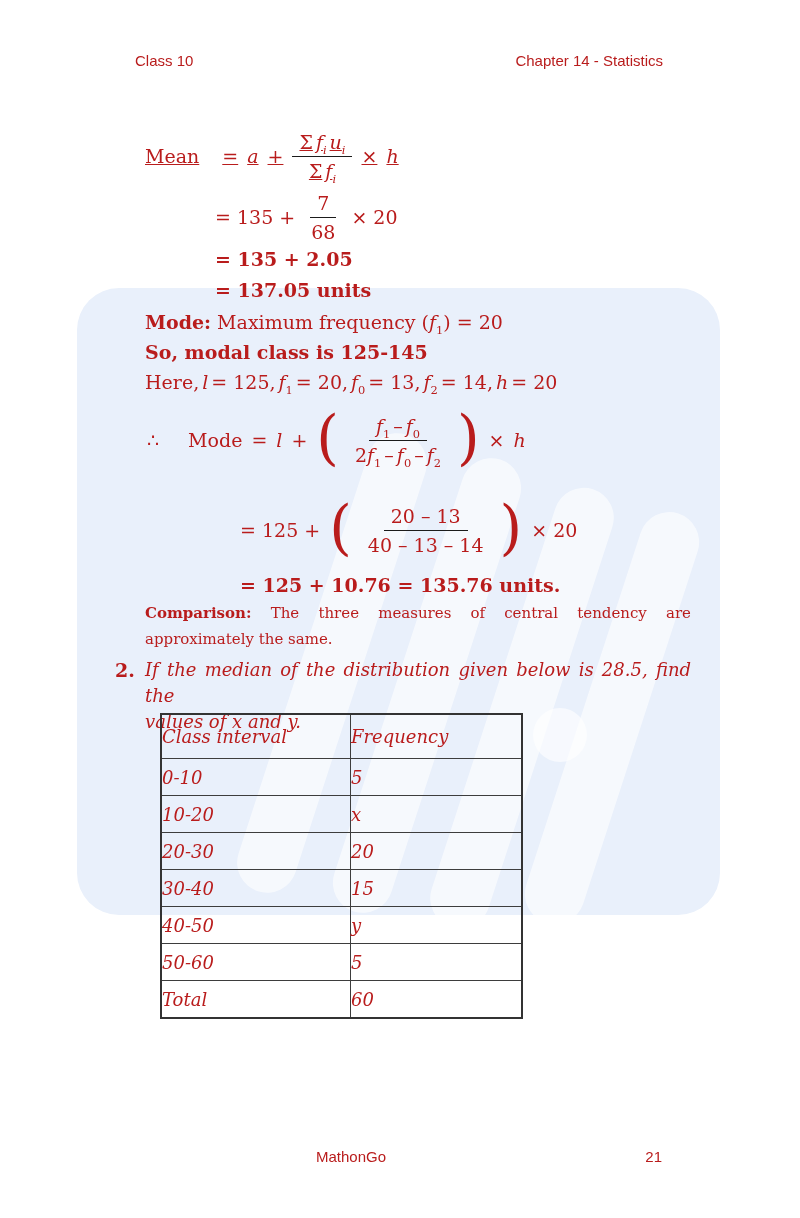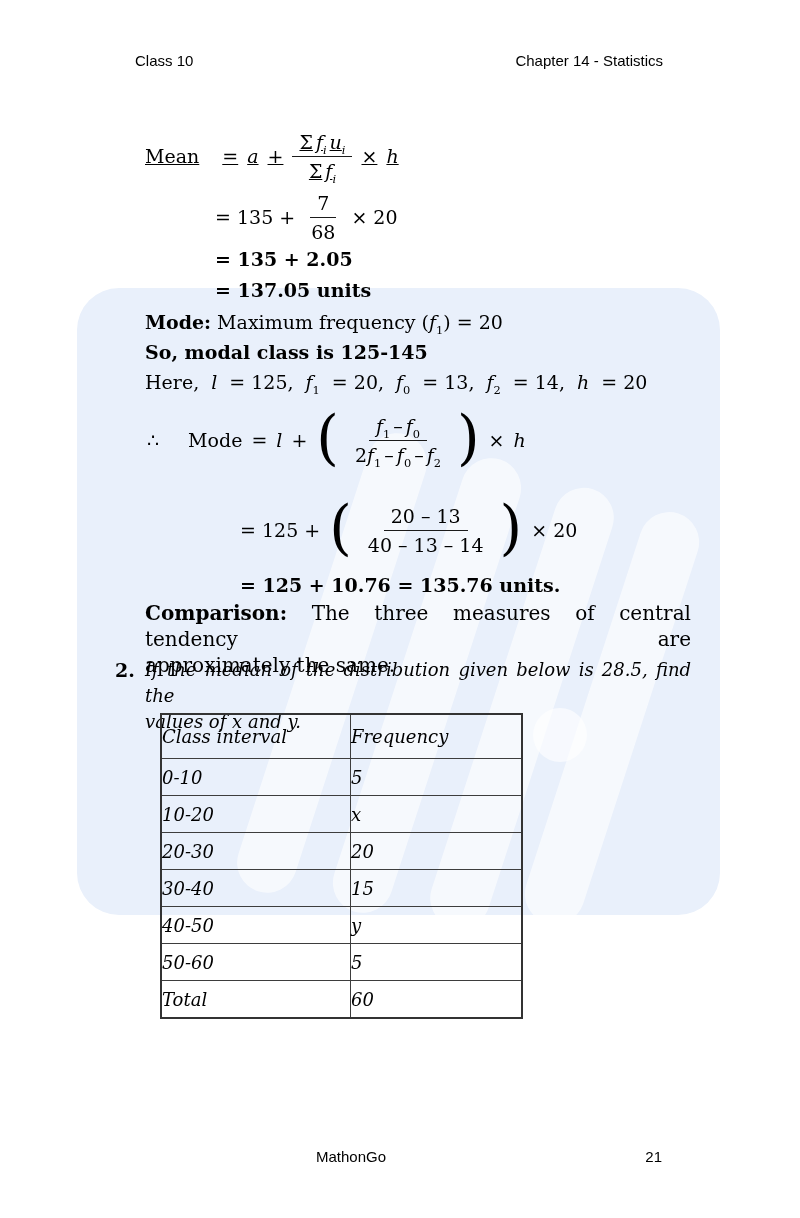--- a/index.html
+++ b/index.html
@@ -1,35 +1,35 @@
 <!DOCTYPE html>
 <html><head>
 <meta charset="utf-8">
 <style>
   html,body{margin:0;padding:0;background:#fff;}
   .page{position:relative;width:800px;height:1218px;background:#ffffff;overflow:hidden;
-        font-family:"DejaVu Serif", serif;color:#000000;}
+        font-family:"DejaVu Serif", serif;color:#b91c1c;}
   .sans{font-family:"Liberation Sans", sans-serif;}
   .abs{position:absolute;}
   .it{font-style:italic;}
   .b{font-weight:bold;}
   .line{position:absolute;font-size:19px;line-height:26px;white-space:nowrap;font-weight:bold;}
   .mrow{position:absolute;display:flex;align-items:center;font-size:19px;column-gap:9px;white-space:nowrap;}
   sub{font-size:0.6em;line-height:0;}
   .frac{display:inline-flex;flex-direction:column;align-items:center;vertical-align:middle;}
   .frac .num{padding:0 7px 3px;border-bottom:1.6px solid #1b1b1b;display:flex;align-items:center;column-gap:3px;}
   .frac .den{padding:3px 7px 0;display:flex;align-items:center;column-gap:3px;}
   .bigp{font-size:58px;line-height:1;position:relative;top:-3px;transform:scaleY(1.04);font-weight:normal;}
   
   .wm-box{position:absolute;left:77px;top:288px;width:643px;height:627px;background:#e9f0fb;
           border-radius:42px;overflow:hidden;}
   .wm-bar{position:absolute;width:60px;background:rgba(255,255,255,0.6);border-radius:34px;transform:rotate(18deg);}
   .wm-dot{position:absolute;width:54px;height:54px;background:rgba(255,255,255,0.62);border-radius:50%;}
   
-  .para{position:absolute;font-size:20px;line-height:26px;}
+  .para{position:absolute;font-size:15px;line-height:26px;}
   .jline{text-align:justify;text-align-last:justify;}
   
   table.qtable{position:absolute;left:160px;top:713px;border-collapse:collapse;
                font-size:18px;font-style:italic;background:transparent;}
   table.qtable td{border:1.5px solid #3d3d3d;vertical-align:middle;padding:0;}
   table.qtable{border:2px solid #333;}
   .c1{width:188px;}
   .c2{width:170px;}
   .hrow td{height:43px;}
   .drow td{height:36px;}
@@ -90,21 +90,21 @@
     <span class="b">Mode:</span>
     <span>Maximum frequency</span>
     <span>
       <span>(</span><span class="it">f</span><sub>1</sub><span>)</span>
     </span>
     <span>= 20</span>
   </div>
 
   <div class="line" style="left:145px;top:339px;">So, modal class is 125-145</div>
 
-  <div class="mrow" style="left:145px;top:369px;height:26px;column-gap:12px;">
+  <div class="mrow" style="left:145px;top:369px;height:26px;column-gap:3px;">
     <span>Here,</span>
     <span class="it">l</span>
     <span>= 125,</span>
     <span class="it"><span>f</span><sub style="font-style:normal">1</sub></span>
     <span>= 20,</span>
     <span class="it"><span>f</span><sub style="font-style:normal">0</sub></span>
     <span>= 13,</span>
     <span class="it"><span>f</span><sub style="font-style:normal">2</sub></span>
     <span>= 14,</span>
     <span class="it">h</span>

